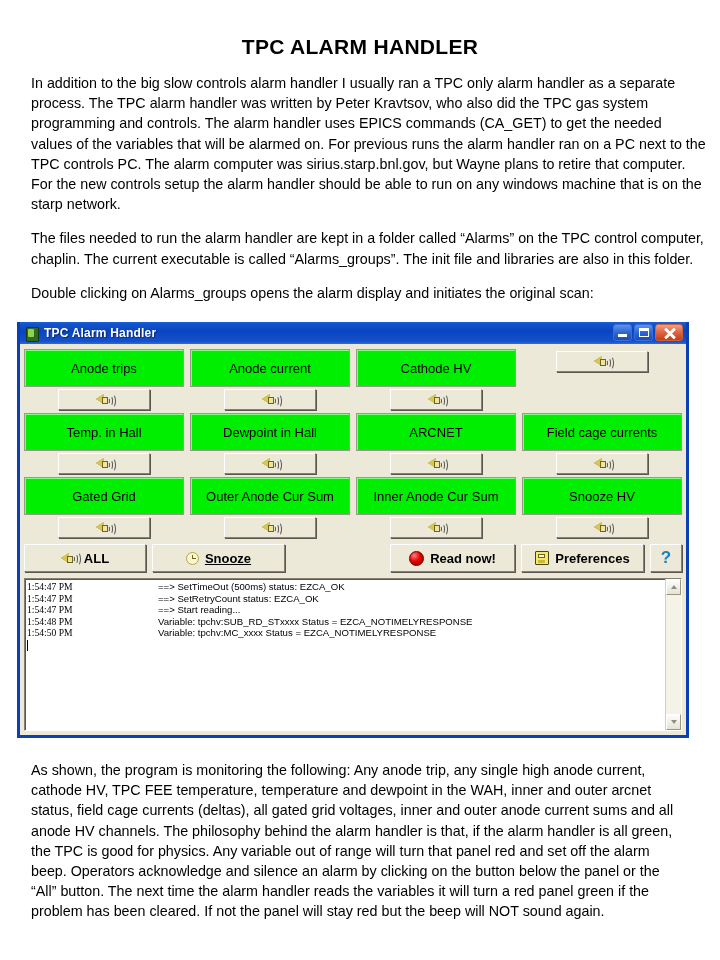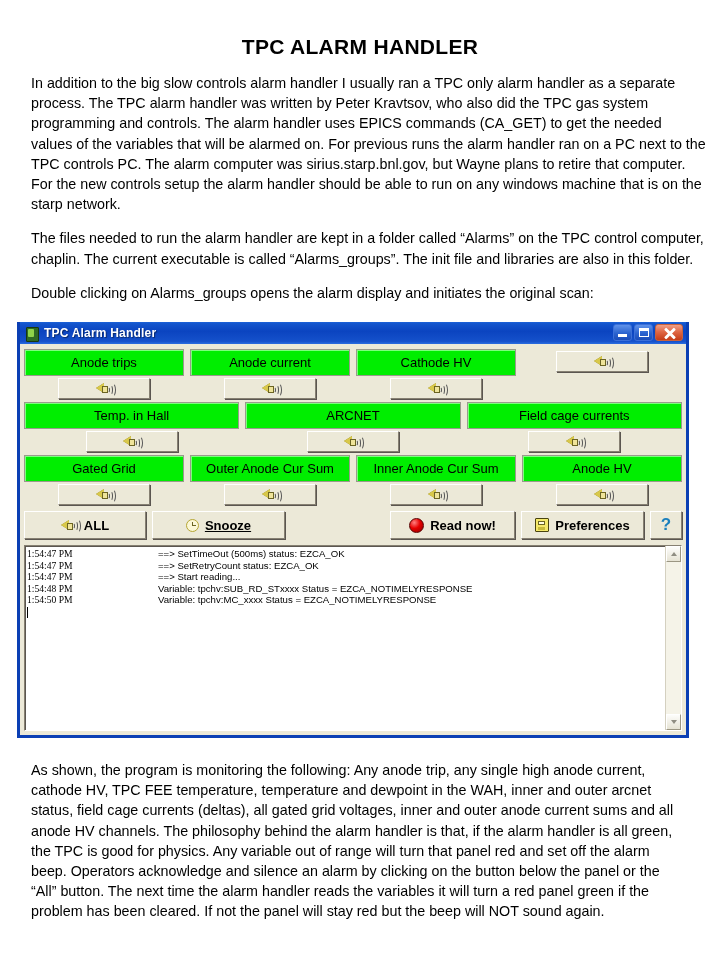--- a/index.html
+++ b/index.html
@@ -142,21 +142,21 @@
   }
   .alarm-cell {
     flex: 1 1 0;
     min-width: 0;
     display: flex;
     flex-direction: column;
     align-items: center;
   }
   .alarm-panel {
     width: 100%;
-    height: 27px;
+    height: 38px;
     background: #00ee00;
     border: 1px solid #9a9a8c;
     box-sizing: border-box;
     display: flex;
     align-items: center;
     justify-content: center;
     font-size: 13px;
     color: #000;
     white-space: nowrap;
     overflow: hidden;
@@ -469,20 +469,34 @@
                   <span class="cone"></span>
                   <span class="box"></span>
                   <span class="w1"></span>
                   <span class="w2"></span>
                   <span class="w3"></span>
                 </span>
             </div>
           </div>
         </div>
         <div class="alarm-cell">
+          <div class="alarm-panel">Dewpoint in Hall</div>
+          <div class="ack-row">
+            <div class="ack-btn">
+              <span class="spk">
+                  <span class="cone"></span>
+                  <span class="box"></span>
+                  <span class="w1"></span>
+                  <span class="w2"></span>
+                  <span class="w3"></span>
+                </span>
+            </div>
+          </div>
+        </div>
+        <div class="alarm-cell">
           <div class="alarm-panel">ARCNET</div>
           <div class="ack-row">
             <div class="ack-btn">
               <span class="spk">
                   <span class="cone"></span>
                   <span class="box"></span>
                   <span class="w1"></span>
                   <span class="w2"></span>
                   <span class="w3"></span>
                 </span>
@@ -542,21 +556,21 @@
                   <span class="cone"></span>
                   <span class="box"></span>
                   <span class="w1"></span>
                   <span class="w2"></span>
                   <span class="w3"></span>
                 </span>
             </div>
           </div>
         </div>
         <div class="alarm-cell">
-          <div class="alarm-panel">Anode HV</div>
+          <div class="alarm-panel">Snooze HV</div>
           <div class="ack-row">
             <div class="ack-btn">
               <span class="spk">
                   <span class="cone"></span>
                   <span class="box"></span>
                   <span class="w1"></span>
                   <span class="w2"></span>
                   <span class="w3"></span>
                 </span>
             </div>

